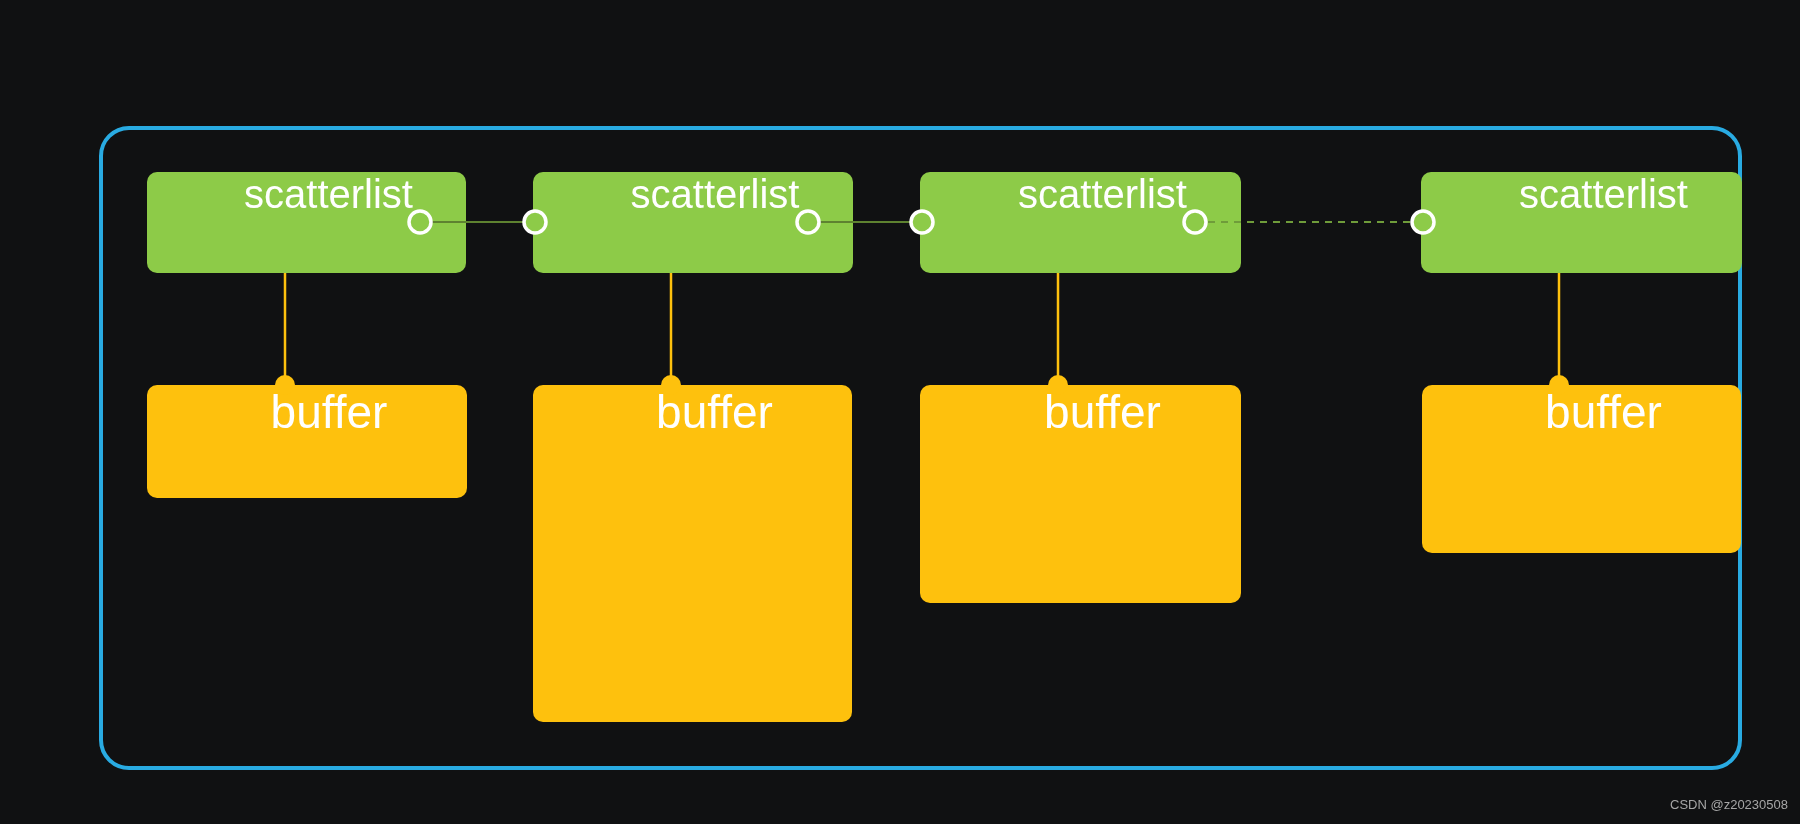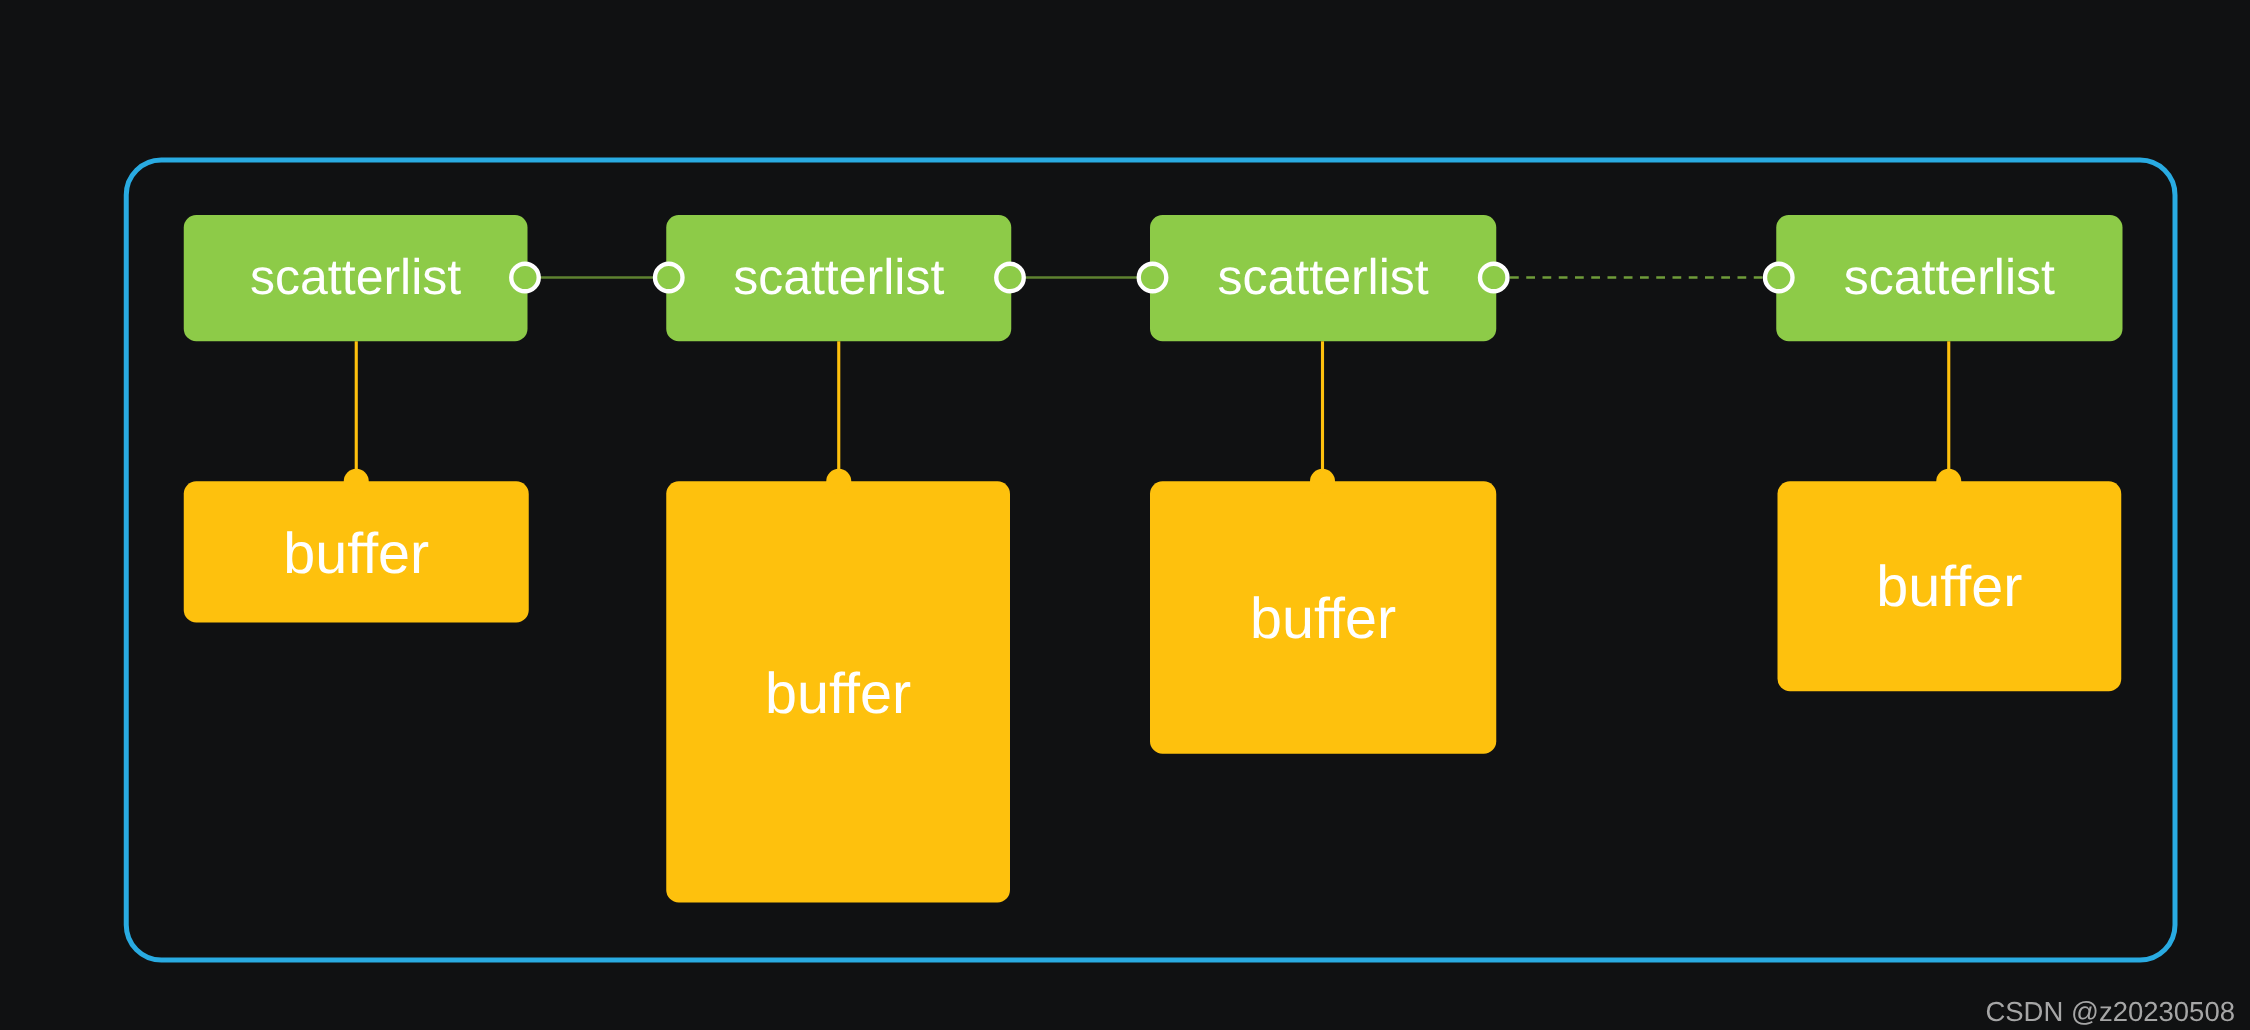--- a/index.html
+++ b/index.html
@@ -21,42 +21,42 @@
   .title{
     position:absolute;left:115px;top:28px;
     font-size:55px;font-weight:600;letter-spacing:0.5px;
     color:var(--accent);
   }
   .frame{
     position:absolute;left:99px;top:126px;width:1635px;height:636px;
     border:4px solid var(--accent);border-radius:30px;
   }
   .node{
-    position:absolute;display:flex;align-items:center;justify-content:center;
-    border-radius:10px;color:var(--label);
+    position:absolute;display:flex;justify-content:center;
+    border-radius:10px;color:var(--label);padding-left:44px;
   }
   .scatterlist{top:172px;height:101px;background:var(--green);font-size:40px;}
   .sl-1{left:147px;width:275px;}
   .sl-2{left:533px;width:276px;}
   .sl-3{left:920px;width:277px;}
   .sl-4{left:1421px;width:277px;}
   .buffer{background:var(--orange);font-size:46px;}
   .buf-1{left:147px;top:385px;width:276px;height:113px;}
   .buf-2{left:533px;top:385px;width:275px;height:337px;}
   .buf-3{left:920px;top:385px;width:277px;height:218px;}
   .buf-4{left:1422px;top:385px;width:275px;height:168px;}
   svg.overlay{position:absolute;left:0;top:0;pointer-events:none;}
   .h-link{stroke:var(--link_green);stroke-width:2;fill:none;}
   .h-link.dashed{stroke:var(--dash_green);}
   .port{fill:var(--green);stroke:#FFFFFF;stroke-width:3.5;}
   .v-link{stroke:var(--orange);stroke-width:2.5;fill:none;}
   .attach-dot{fill:var(--orange);}
   .watermark{
     position:absolute;right:12px;top:797px;
-    font-size:22px;color:var(--watermark);
+    font-size:13px;color:var(--watermark);
   }
 </style>
 </head>
 <body>
 
 <div class="stage">
 
 
   <div class="frame"></div>
 

